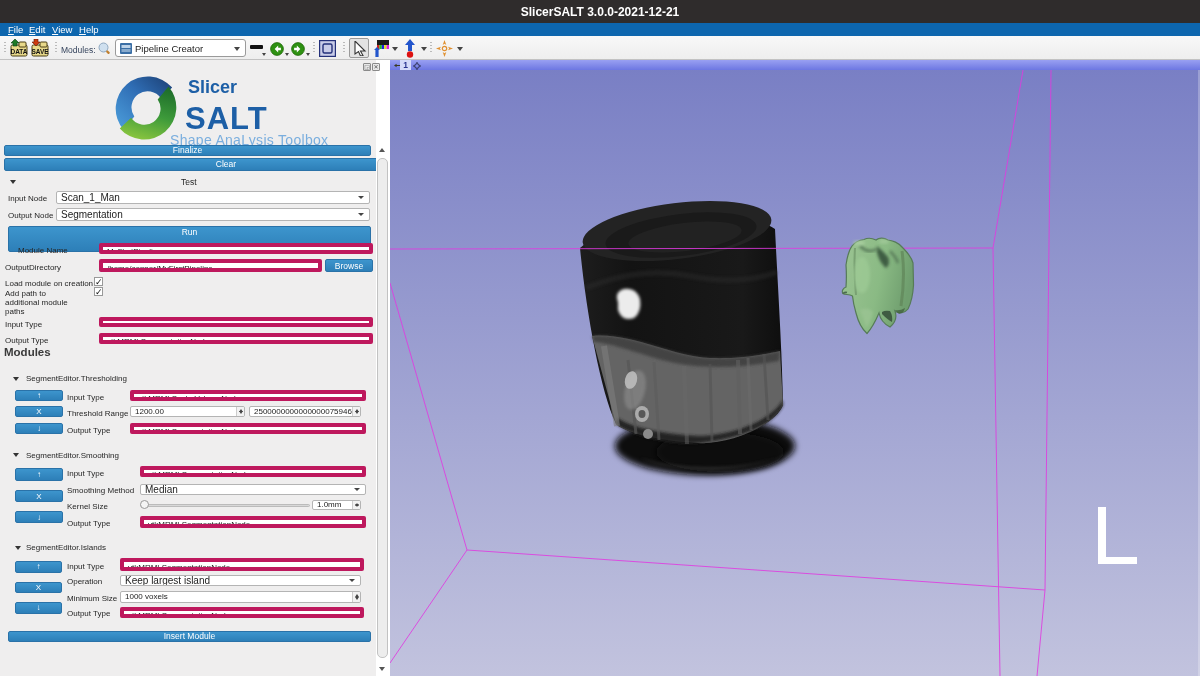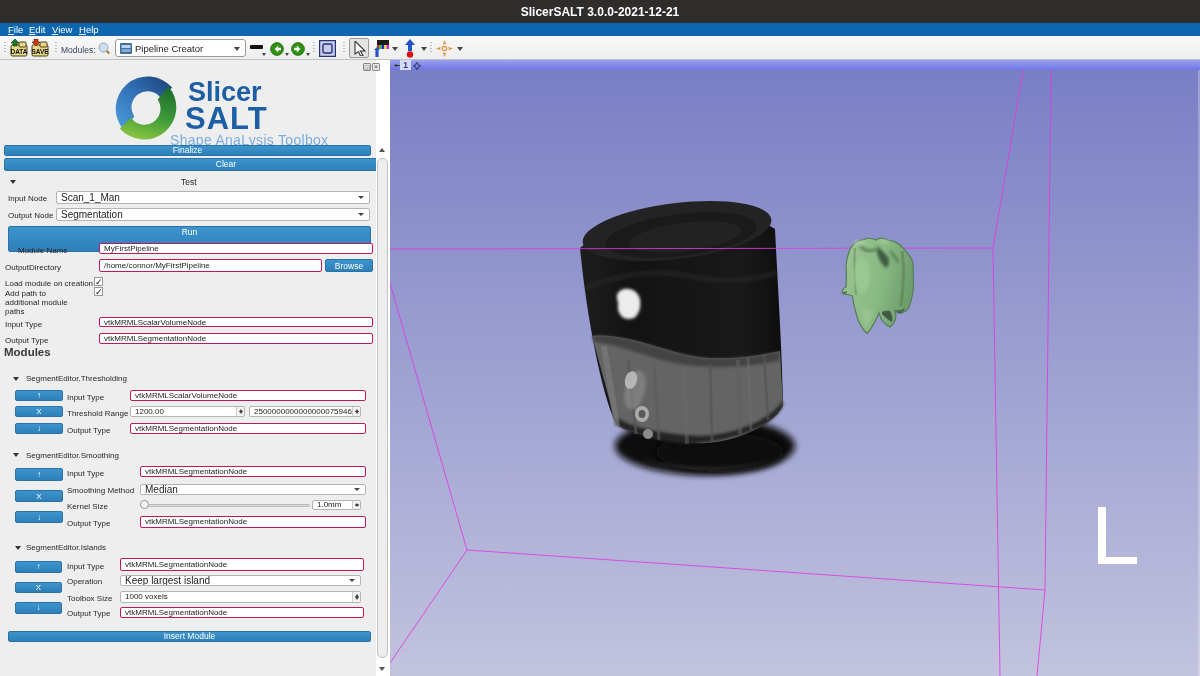--- a/index.html
+++ b/index.html
@@ -16,21 +16,21 @@
 #toolbar { left:0; top:36px; width:1200px; height:24px; background:linear-gradient(#f8f8f8,#eeeeee); border-bottom:1px solid #c2c2c2; }
 .sep { position:absolute; top:6px; width:2px; height:12px; background:repeating-linear-gradient(#bbb 0 1px, transparent 1px 3px); }
 .tlabel { position:absolute; color:#34435c; font-size:8.5px; }
 #modcombo { position:absolute; left:115px; top:3px; width:131px; height:18px; background:#fff; border:1px solid #9a9a9a; border-radius:3px; font-size:9.5px; color:#222; }
 #modcombo .caret { position:absolute; right:5px; top:7px; width:0; height:0; border-left:3.5px solid transparent; border-right:3.5px solid transparent; border-top:4px solid #444; }
 
 #panel { left:0; top:60px; width:376px; height:616px; background:#efeeee; font-size:8px; }
 .dockbtn { position:absolute; width:8px; height:8px; border:1px solid #8a8a8a; border-radius:1px; background:#e8e8e8; color:#555; font-size:6px; line-height:6px; text-align:center; }
 .bluebtn { position:absolute; background:linear-gradient(#3d95cd,#2d7fb8); border:1px solid #2a72a8; border-radius:2px; color:#fff; font-size:8.5px; text-align:center; }
 .lbl { position:absolute; font-size:8px; color:#262626; white-space:nowrap; }
-.field { position:absolute; background:#fff; border:1px solid #be185d; border-radius:2px; font-size:8px; color:#222; padding-left:4px; overflow:hidden; white-space:nowrap; }
+.field { position:absolute; background:#fff; border:4px solid #be185d; border-radius:2px; font-size:8px; color:#222; padding-left:4px; overflow:hidden; white-space:nowrap; }
 .combo { position:absolute; background:#fff; border:1px solid #b4b4b4; border-radius:2px; font-size:10px; color:#222; padding-left:4px; overflow:hidden; white-space:nowrap; }
 .combo .caret { position:absolute; right:5px; top:50%; margin-top:-1.5px; width:0; height:0; border-left:3px solid transparent; border-right:3px solid transparent; border-top:3.5px solid #444; }
 .spin { position:absolute; background:#fff; border:1px solid #b4b4b4; border-radius:2px; font-size:8px; color:#222; padding-left:4px; overflow:hidden; white-space:nowrap; }
 .spin .arr { position:absolute; right:0px; top:0; bottom:0; width:8px; border-left:1px solid #ccc; background:#f2f2f2; }
 .spin .arr:before { content:""; position:absolute; left:1.5px; top:2px; border-left:2.5px solid transparent; border-right:2.5px solid transparent; border-bottom:3px solid #444; }
 .spin .arr:after { content:""; position:absolute; left:1.5px; bottom:2px; border-left:2.5px solid transparent; border-right:2.5px solid transparent; border-top:3px solid #444; }
 .tri { position:absolute; width:0; height:0; border-left:3.5px solid transparent; border-right:3.5px solid transparent; border-top:4.5px solid #333; }
 .chk { position:absolute; width:9px; height:9px; background:#fff; border:1px solid #999; font-size:9px; line-height:8px; color:#111; text-align:center; }
 .sechdr { position:absolute; font-size:8px; color:#262626; }
 
@@ -140,21 +140,21 @@
       </linearGradient>
       <linearGradient id="lgg" x1="0.6" y1="0" x2="0.3" y2="1">
         <stop offset="0" stop-color="#1f6f2b"></stop>
           <stop offset="0.5" stop-color="#3d9a3a"></stop>
           <stop offset="1" stop-color="#8bc63f"></stop>
       </linearGradient>
     </defs>
     <path d="M8.5 56.6 A30 30 0 1 1 57.2 14.6 L45.9 25.3 A16 16 0 0 0 19.3 43.5 Z" fill="url(#lgb)"></path>
     <path d="M53.5 13.4 A30 30 0 1 1 4.8 55.4 L16.1 44.7 A16 16 0 0 0 42.7 26.5 Z" fill="url(#lgg)"></path>
   </svg>
-  <div class="abs" style="left:188px;top:17px;font-size:27px;font-weight:bold;color:#1d5fa6">Slicer</div>
+  <div class="abs" style="left:188px;top:17px;font-size:18px;font-weight:bold;color:#1d5fa6">Slicer</div>
   <div class="abs" style="left:185px;top:41px;font-size:31px;font-weight:bold;color:#1d5fa6;letter-spacing:1px">SALT</div>
   <div class="abs" style="left:170px;top:72px;font-size:14px;color:#7aaede;letter-spacing:0.3px">Shape AnaLysis Toolbox</div>
 
   <div class="bluebtn" style="left:4px;top:85px;width:367px;height:10.5px;line-height:9px">Finalize</div>
   <div class="bluebtn" style="left:4px;top:98px;width:444px;height:12.5px;line-height:11px">Clear</div>
   <div class="tri" style="left:10px;top:119.5px"></div>
   <div class="lbl" style="left:181px;top:116.5px;font-size:8.5px">Test</div>
 
   <div class="lbl" style="left:8px;top:134px">Input Node</div>
   <div class="combo" style="left:56px;top:131px;width:314px;height:12.5px;line-height:11px">Scan_1_Man<span class="caret"></span></div>
@@ -207,21 +207,21 @@
   <div class="field" style="left:140px;top:456px;width:226px;height:11.5px;line-height:10px">vtkMRMLSegmentationNode</div>
 
   <div class="tri" style="left:15px;top:485.5px"></div>
   <div class="sechdr" style="left:26px;top:483px">SegmentEditor.Islands</div>
   <div class="bluebtn" style="left:15px;top:500.5px;width:47px;height:12px;line-height:10.5px;font-size:8px">↑</div>
   <div class="lbl" style="left:67px;top:501.5px">Input Type</div>
   <div class="field" style="left:120px;top:498px;width:244px;height:13px;line-height:12px">vtkMRMLSegmentationNode</div>
   <div class="bluebtn" style="left:15px;top:521.5px;width:47px;height:11px;line-height:9.5px;font-size:8px">X</div>
   <div class="lbl" style="left:67px;top:517px">Operation</div>
   <div class="combo" style="left:120px;top:514.5px;width:241px;height:11.5px;line-height:10px">Keep largest island<span class="caret"></span></div>
-  <div class="lbl" style="left:67px;top:533.5px">Toolbox Size</div>
+  <div class="lbl" style="left:67px;top:533.5px">Minimum Size</div>
   <div class="spin" style="left:120px;top:531px;width:241px;height:11.5px;line-height:10px">1000 voxels<span class="arr"></span></div>
   <div class="bluebtn" style="left:15px;top:542px;width:47px;height:11.5px;line-height:10px;font-size:8px">↓</div>
   <div class="lbl" style="left:67px;top:549px">Output Type</div>
   <div class="field" style="left:120px;top:546.5px;width:244px;height:11px;line-height:9.5px">vtkMRMLSegmentationNode</div>
   <div class="bluebtn" style="left:8px;top:571px;width:363px;height:10.5px;line-height:9px">Insert Module</div>
 </div>
 
 <div id="sbar" class="abs">
   <div class="handle"></div>
   <div class="sarr" style="top:88px;border-bottom:4.5px solid #555"></div>

